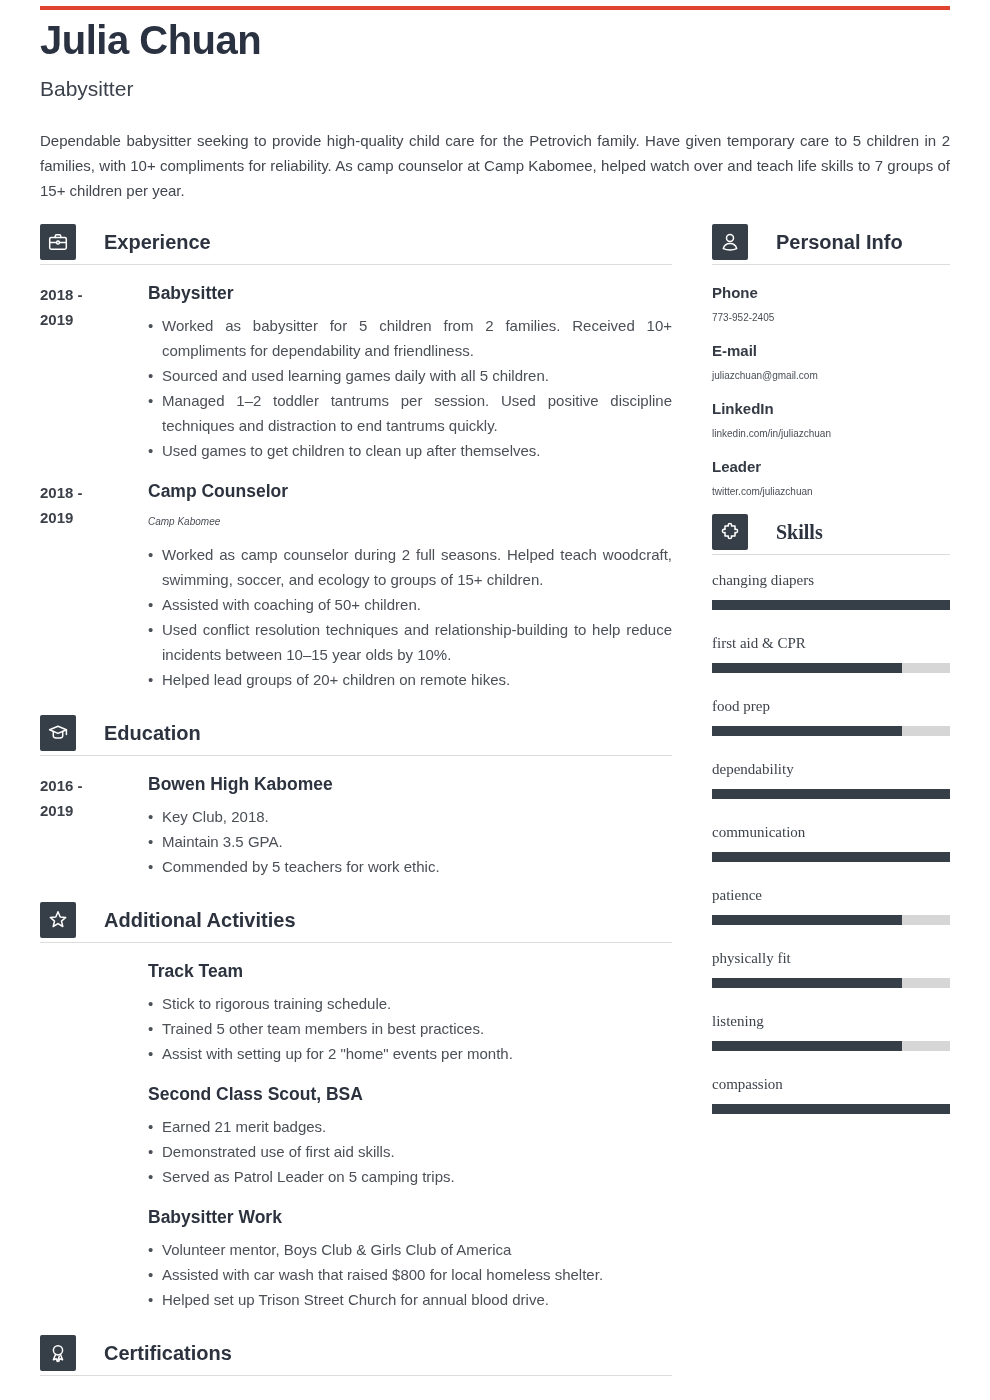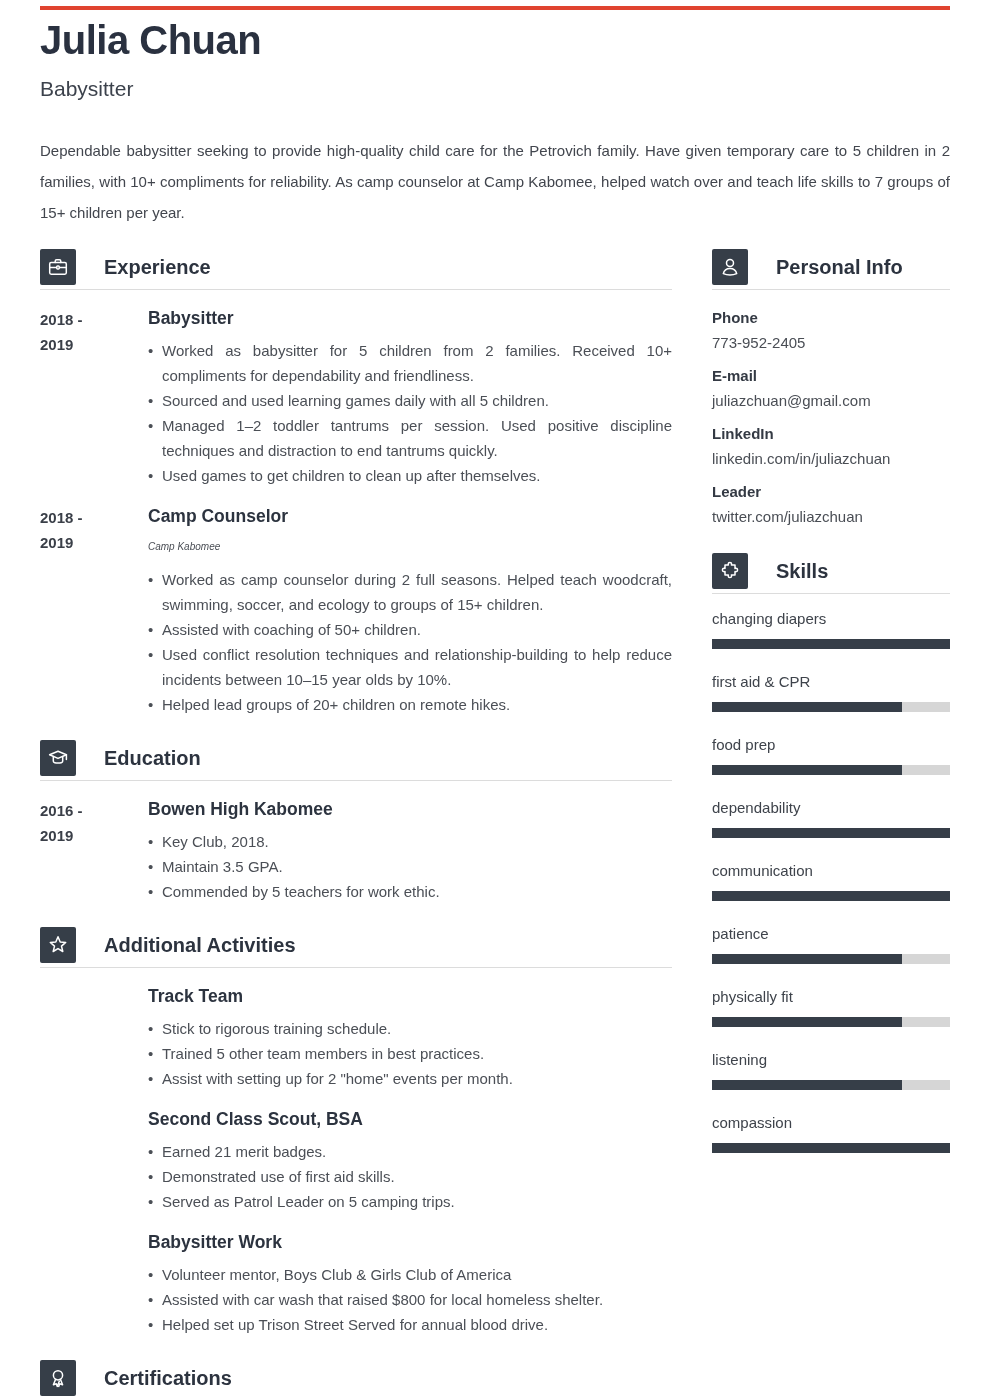--- a/index.html
+++ b/index.html
@@ -8,21 +8,21 @@
     width: 990px; height: 1400px; overflow: hidden; position: relative;
     font-family: "Liberation Sans", sans-serif;
     -webkit-font-smoothing: antialiased;
   }
   .accent-bar { position: absolute; top: 6px; left: 40px; right: 40px; height: 4px; }
   .page { padding: 20px 40px 0 40px; }
 
   
   .name { font-size: 40px; font-weight: 700; color: #2a3140; letter-spacing: -0.5px; line-height: 1.0; }
   .job-title { margin-top: 17px; font-size: 21px; color: #3c424c; }
-  .summary { margin-top: 34px; font-size: 15px; line-height: 31px; color: #42464e; text-align: justify; }
+  .summary { margin-top: 27px; font-size: 15px; line-height: 25px; color: #42464e; text-align: justify; }
 
   
   .columns { display: flex; gap: 40px; margin-top: 21px; }
   .main-col { width: 632px; flex: none; }
   .side-col { width: 238px; flex: none; }
 
   
   .section { margin-top: 23px; }
   .section:first-child { margin-top: 0; }
   .sec-head { display: flex; align-items: center; gap: 28px; }
@@ -38,21 +38,21 @@
   .entry-body { flex: 1; min-width: 0; }
   .entry-title { font-size: 17.5px; font-weight: 700; color: #2c333f; margin-bottom: 9px; margin-top: 1px; }
   .entry-subtitle { font-style: italic; font-size: 10px; color: #4a4e55; margin-bottom: 9px; line-height: 22px; }
   .bullet-row { display: flex; font-size: 15px; line-height: 25px; color: #4b4f56; }
   .bullet-dot { width: 14px; flex: none; }
   .bullet-text { flex: 1; text-align: justify; }
 
   
   .pi-field { margin-bottom: 8px; }
   .pi-label { font-size: 15px; font-weight: 700; color: #343a44; line-height: 25px; }
-  .pi-value { font-size: 15px; color: #4a4e55; line-height: 25px; }
+  .pi-value { font-size: 10px; color: #4a4e55; line-height: 25px; }
   .side-col .section-content { padding-top: 15px; }
   .skill { margin-bottom: 23px; }
   .skill-name { font-size: 15px; color: #3e434b; line-height: 20px; margin-bottom: 10px; }
   .skill-bar { height: 10px; background: #d6d6d6; position: relative; }
   .skill-fill { position: absolute; left: 0; top: 0; height: 100%; background: #363e48; }
 </style>
 </head>
 <body>
 
 <div class="accent-bar" style="background: rgb(224, 67, 47);"></div>
@@ -216,21 +216,21 @@
               <div class="bullet-row">
                 <span class="bullet-dot">•</span>
                 <div class="bullet-text">Volunteer mentor, Boys Club &amp; Girls Club of America</div>
               </div>
               <div class="bullet-row">
                 <span class="bullet-dot">•</span>
                 <div class="bullet-text">Assisted with car wash that raised $800 for local homeless shelter.</div>
               </div>
               <div class="bullet-row">
                 <span class="bullet-dot">•</span>
-                <div class="bullet-text">Helped set up Trison Street Served for annual blood drive.</div>
+                <div class="bullet-text">Helped set up Trison Street Church for annual blood drive.</div>
               </div>
             </div>
           </div>
         </section>
         <section class="section">
           <div class="sec-head">
             <span class="sec-icon">
               <svg viewBox="0 0 24 24">
                 <circle cx="12" cy="9.3" r="4.6" fill="none" stroke="#ffffff" stroke-width="1.5" stroke-linejoin="round" stroke-linecap="round"></circle>
                 <path d="M9.6 13.2l-2.2 5.6 2.9-1.1 1 2.7 2-5.2" fill="none" stroke="#ffffff" stroke-width="1.5" stroke-linejoin="round" stroke-linecap="round"></path>
@@ -266,21 +266,21 @@
             <div class="pi-field">
               <div class="pi-label">LinkedIn</div>
               <div class="pi-value">linkedin.com/in/juliazchuan</div>
             </div>
             <div class="pi-field">
               <div class="pi-label">Leader</div>
               <div class="pi-value">twitter.com/juliazchuan</div>
             </div>
           </div>
         </section>
-        <section class="section" style="margin-top: 24px;">
+        <section class="section" style="margin-top: 10px; font-family: Liberation Serif, serif;">
           <div class="sec-head">
             <span class="sec-icon">
               <svg viewBox="0 0 24 24">
                 <path d="M13.6 5.1a1.7 1.7 0 0 0-3.4 0c0 .3.1.6.2.9H7v3.5c-.3-.1-.6-.2-.9-.2a1.7 1.7 0 0 0 0 3.4c.3 0 .6-.1.9-.2V16h3.4c-.1.3-.2.6-.2.9a1.7 1.7 0 0 0 3.4 0c0-.3-.1-.6-.2-.9H17v-3.5c.3.1.6.2.9.2a1.7 1.7 0 0 0 0-3.4c-.3 0-.6.1-.9.2V6h-3.6c.1-.3.2-.6.2-.9z" fill="none" stroke="#ffffff" stroke-width="1.5" stroke-linejoin="round" stroke-linecap="round"></path>
               </svg>
             </span>
             <span class="sec-title">Skills</span>
           </div>
           <hr class="sec-rule">
           <div class="section-content">

